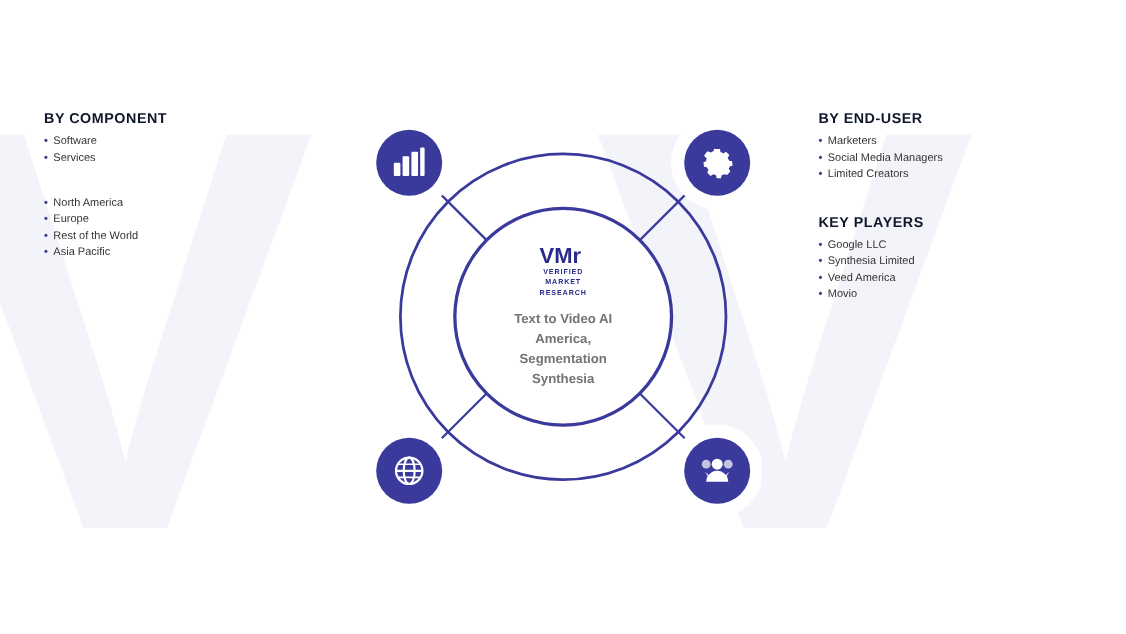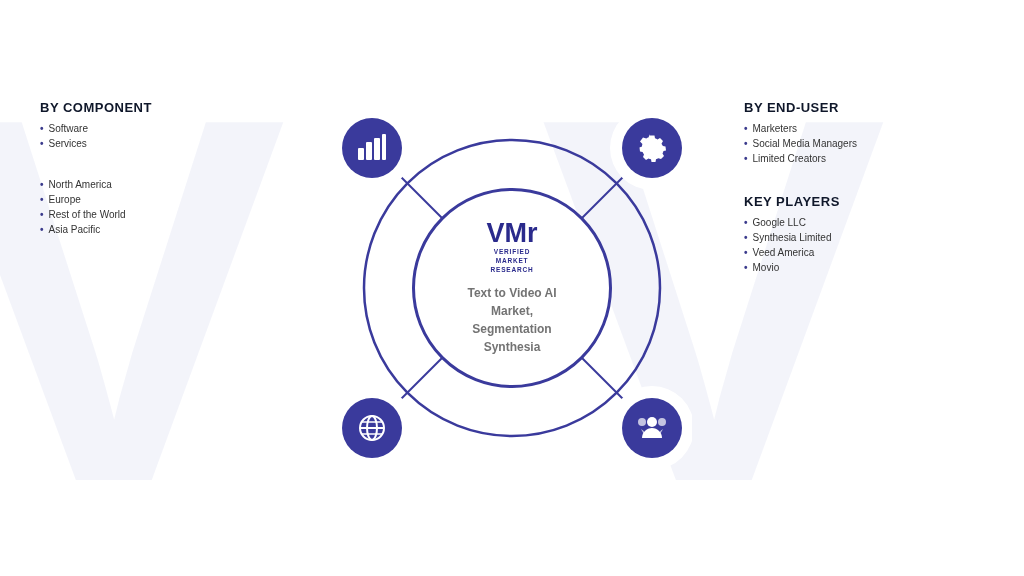--- a/index.html
+++ b/index.html
@@ -218,31 +218,31 @@
 
       <circle cx="40" cy="40" r="42" fill="white" stroke="none"></circle>
       <circle cx="320" cy="40" r="42" fill="white" stroke="none"></circle>
       <circle cx="40" cy="320" r="42" fill="white" stroke="none"></circle>
       <circle cx="320" cy="320" r="42" fill="white" stroke="none"></circle>
     </svg>
 
     <div class="inner-circle">
       <div class="logo-area">
         <div style="display:flex;align-items:center;gap:2px;">
-          <span style="font-size:27px;font-weight:900;color:#2a2a8c;line-height:1;">VMr</span>
+          <span style="font-size:20px;font-weight:900;color:#2a2a8c;line-height:1;">VMr</span>
         </div>
         <div style="font-size:6.5px;color:#2a2a8c;font-weight:700;letter-spacing:0.8px;line-height:1.4;text-align:center;">
           <div>VERIFIED</div>
           <div>MARKET</div>
           <div>RESEARCH</div>
         </div>
       </div>
       <div class="center-text">
         <span>Text to Video AI</span><br>
-        <span>Market,</span><br>
+        <span>America,</span><br>
         <span>Segmentation</span><br>
         <span>Synthesia</span>
       </div>
     </div>
 
     <div class="icon-circle icon-top-left">
       <svg viewBox="0 0 32 32" xmlns="http://www.w3.org/2000/svg">
         <rect x="2" y="16" width="6" height="12" rx="1"></rect>
         <rect x="10" y="10" width="6" height="18" rx="1"></rect>
         <rect x="18" y="6" width="6" height="22" rx="1"></rect>

